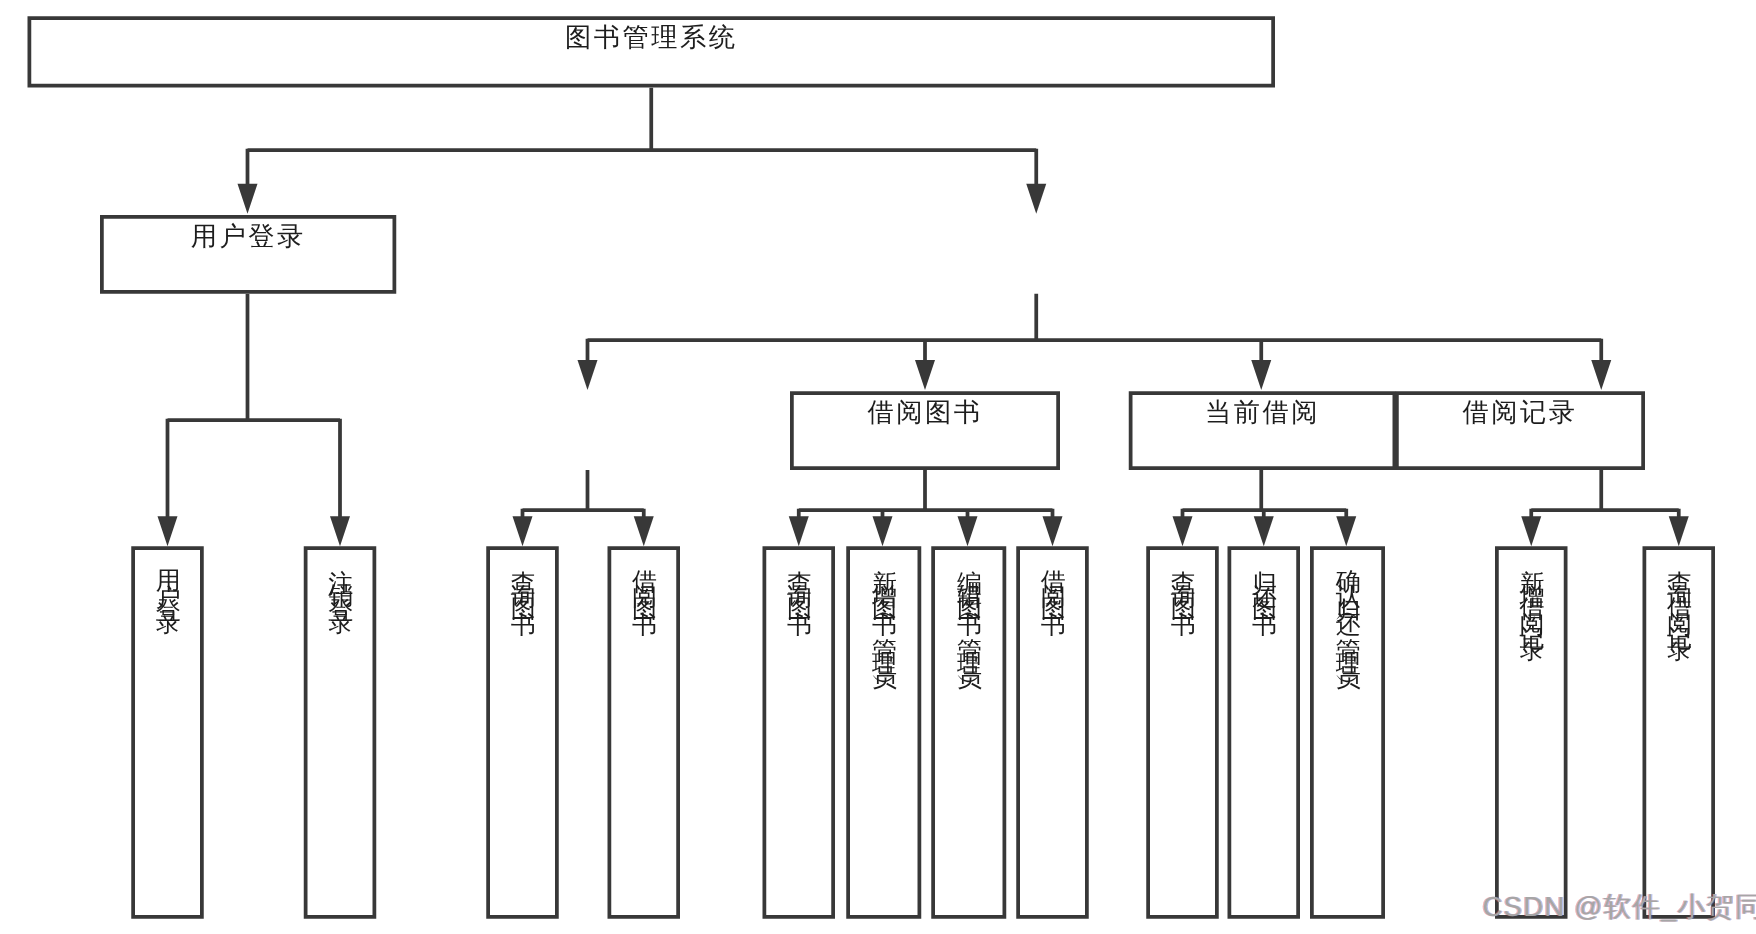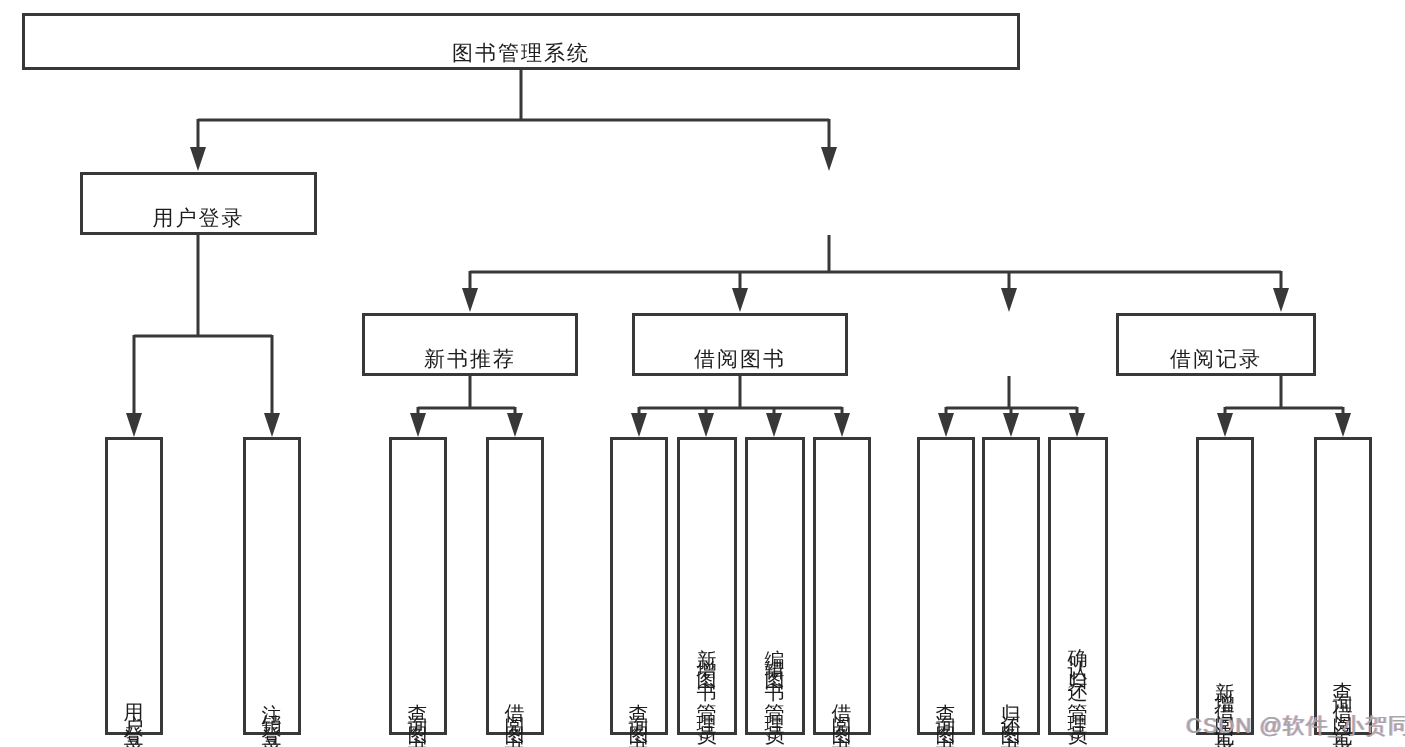--- a/index.html
+++ b/index.html
@@ -25,21 +25,21 @@
     stroke-width: 3;
     fill: none;
   }
   svg.connectors polygon { fill: var(--line); }
   .node {
     position: absolute;
     background: #ffffff;
     border: 3px solid var(--line);
     box-sizing: border-box;
     display: flex;
-    align-items: flex-end;
+    align-items: flex-start;
     justify-content: center;
     color: var(--text);
   }
   .node.h span {
     font-size: 21px;
     letter-spacing: 2px;
     white-space: nowrap;
   }
   .node.v span {
     writing-mode: vertical-rl;
@@ -102,25 +102,25 @@
   </svg>
 
   <div class="node h" style="left:22px; top:13px; width:998px; height:57px;">
     <span>图书管理系统</span>
   </div>
 
   <div class="node h" style="left:80px; top:172px; width:237px; height:63px;">
     <span>用户登录</span>
   </div>
 
-  <div class="node h" style="left:362px; top:313px; width:216px; height:63px;">
-    <span>新书推荐</span>
-  </div>
   <div class="node h" style="left:632px; top:313px; width:216px; height:63px;">
     <span>借阅图书</span>
+  </div>
+  <div class="node h" style="left:903px; top:313px; width:214px; height:63px;">
+    <span>当前借阅</span>
   </div>
   <div class="node h" style="left:1116px; top:313px; width:200px; height:63px;">
     <span>借阅记录</span>
   </div>
 
   <div class="node v" style="left:105px; top:437px; width:58px; height:298px;">
     <span>用户登录</span>
   </div>
   <div class="node v" style="left:243px; top:437px; width:58px; height:298px;">
     <span>注销登录</span>

